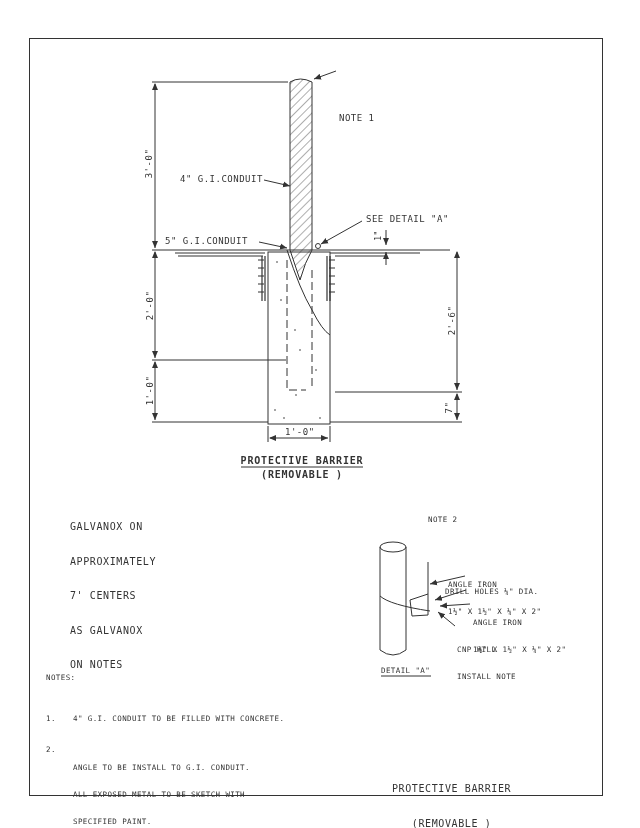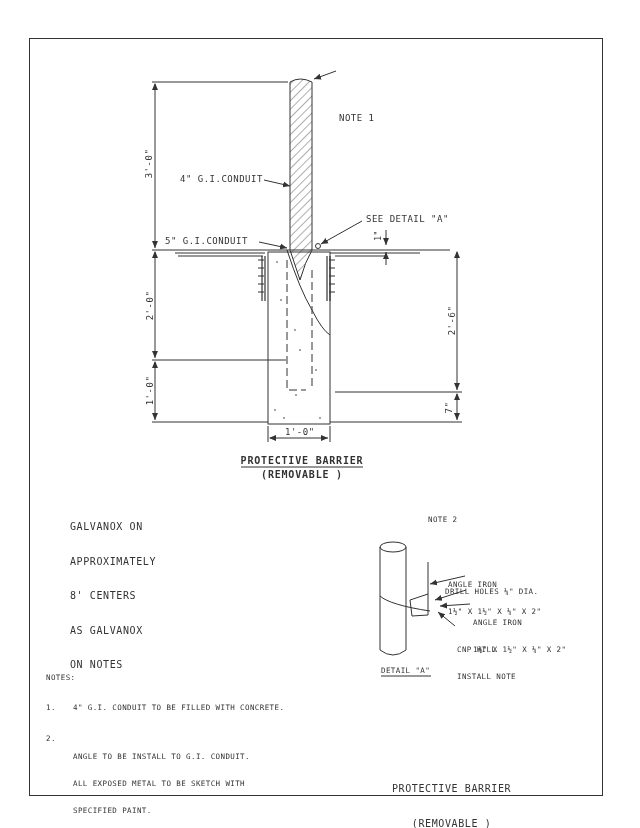--- a/index.html
+++ b/index.html
@@ -8,21 +8,21 @@
   .frame { position:absolute; left:29px; top:38px; width:574px; height:758px;
            border:1.5px solid #333; box-sizing:border-box; }
   svg.drawing { position:absolute; left:0; top:0; }
   .t { position:absolute; font-size:9px; line-height:11px; letter-spacing:0.5px; color:#333; white-space:pre; }
   .title { font-size:10px; letter-spacing:0.8px; font-weight:bold; text-align:center; }
   .title-u { text-decoration:underline; }
   .install { left:70px; top:498px; font-size:10px; line-height:11.5px; letter-spacing:0.6px; }
   .notes { left:46px; top:655px; width:280px; font-size:7.5px; line-height:9px; letter-spacing:0.4px; }
   .note-row { display:flex; margin-bottom:4px; }
   .note-num { width:27px; flex:none; }
-  .note-head { margin-bottom:3px; }
+  .note-head { margin-bottom:14px; }
   .detail-lbl { font-size:7.5px; line-height:9px; letter-spacing:0.4px; }
   .bottom-title { left:392px; top:760px; font-size:10px; line-height:11.5px; letter-spacing:0.6px; text-align:center; }
 </style>
 </head>
 <body>
 
 <div class="frame"></div>
 
 <svg class="drawing" width="640" height="828" viewBox="0 0 640 828">
   <defs>
@@ -124,21 +124,21 @@
 <div class="t" style="left:444px;top:402px;transform:rotate(-90deg);">7"</div>
 <div class="t" style="left:373px;top:230px;transform:rotate(-90deg);font-size:8px;">1"</div>
 <div class="t" style="left:285px;top:427px;">1'-0"</div>
 
 <div class="t title title-u" style="left:240px;top:455px;width:124px;text-decoration:none;">PROTECTIVE BARRIER</div>
 <div class="t title" style="left:240px;top:469px;width:124px;">(REMOVABLE )</div>
 
 <div class="t install">
   <div>GALVANOX ON</div>
   <div>APPROXIMATELY</div>
-  <div>8' CENTERS</div>
+  <div>7' CENTERS</div>
   <div>AS GALVANOX</div>
   <div>ON NOTES</div>
 </div>
 
 <div class="t detail-lbl" style="left:428px;top:515px;">NOTE 2</div>
 <div class="t detail-lbl" style="left:448px;top:562px;">
   <div>ANGLE IRON</div>
   <div>1½" X 1½" X ¼" X 2"</div>
 </div>
 <div class="t detail-lbl" style="left:445px;top:587px;">DRILL HOLES ¼" DIA.</div>

